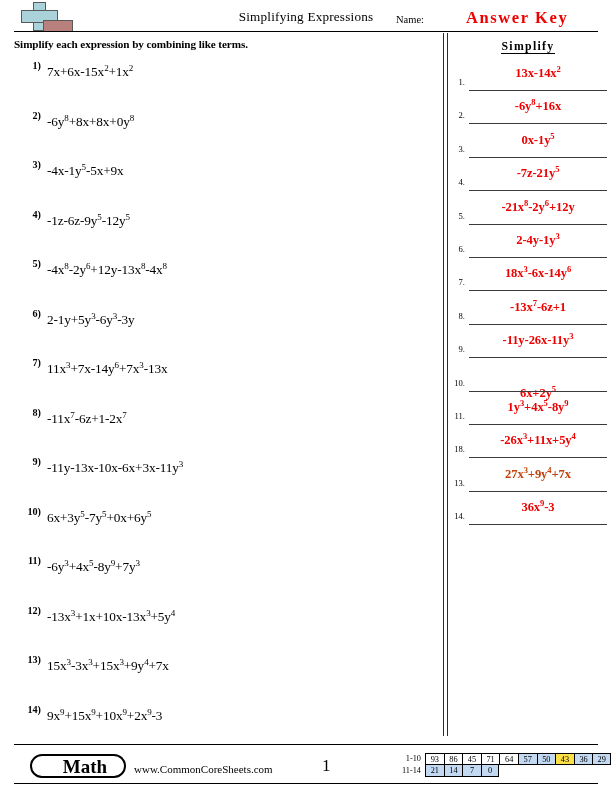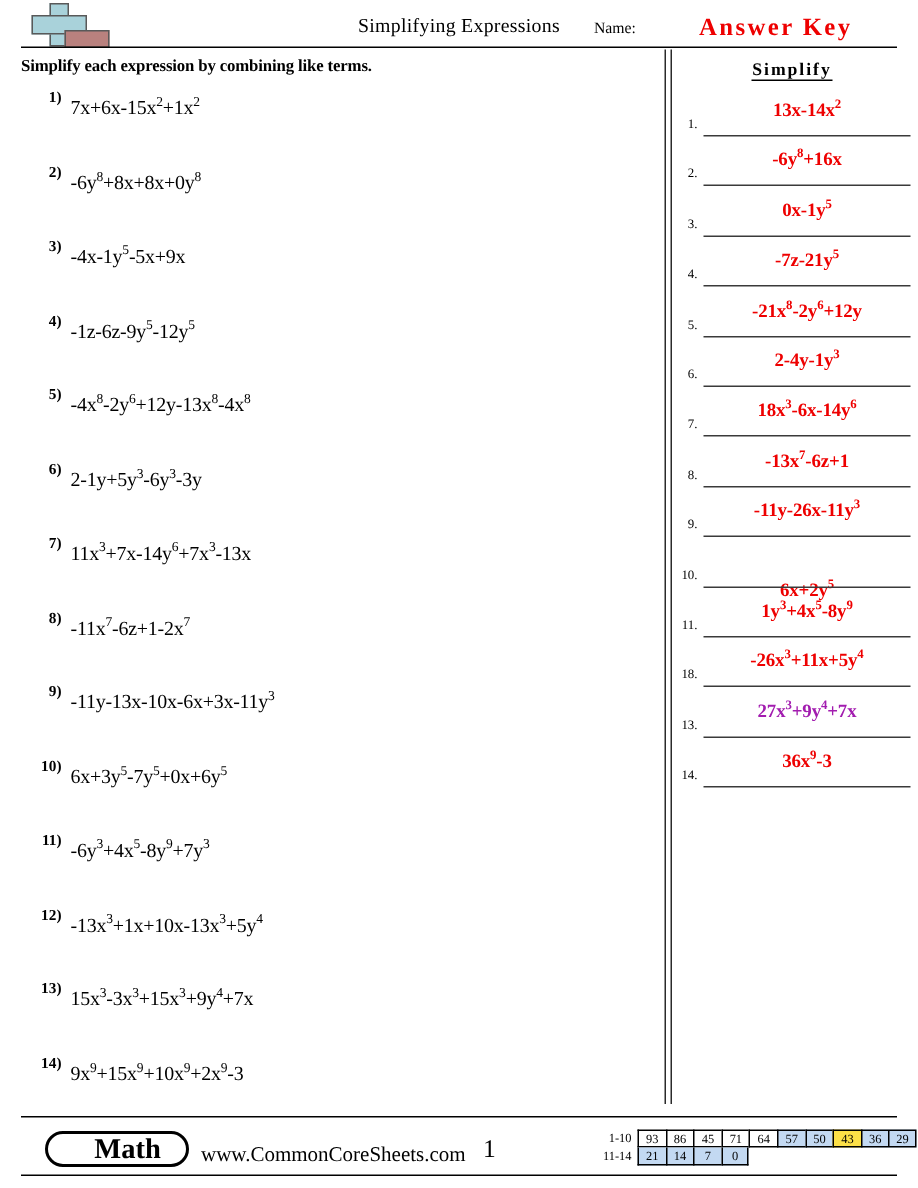--- a/index.html
+++ b/index.html
@@ -198,21 +198,21 @@
     text-align: center;
     line-height: 22px;
     font-size: 19px;
     font-weight: bold;
     box-sizing: border-box;
     padding-left: 14px;
   }
   #site-url {
     position: absolute;
     left: 134px; top: 763px;
-    font-size: 14px;
+    font-size: 11px;
   }
   #page-number {
     position: absolute;
     left: 322px; top: 756px;
     font-size: 17px;
   }
 
   
   #score-table {
     position: absolute;
@@ -386,21 +386,21 @@
       <div class="ans-val" style="color: rgb(238, 0, 0);">1y<sup>3</sup>+4x<sup>5</sup>-8y<sup>9</sup></div>
       <div class="ans-line"></div>
     </div>
     <div class="ans-row">
       <div class="ans-num">18.</div>
       <div class="ans-val" style="color: rgb(238, 0, 0);">-26x<sup>3</sup>+11x+5y<sup>4</sup></div>
       <div class="ans-line"></div>
     </div>
     <div class="ans-row">
       <div class="ans-num">13.</div>
-      <div class="ans-val" style="color: #a21caf;">27x<sup>3</sup>+9y<sup>4</sup>+7x</div>
+      <div class="ans-val" style="color: #c2410c;">27x<sup>3</sup>+9y<sup>4</sup>+7x</div>
       <div class="ans-line"></div>
     </div>
     <div class="ans-row">
       <div class="ans-num">14.</div>
       <div class="ans-val" style="color: rgb(238, 0, 0);">36x<sup>9</sup>-3</div>
       <div class="ans-line"></div>
     </div>
   </div>
 
 <div id="footer-rule-top"></div>

